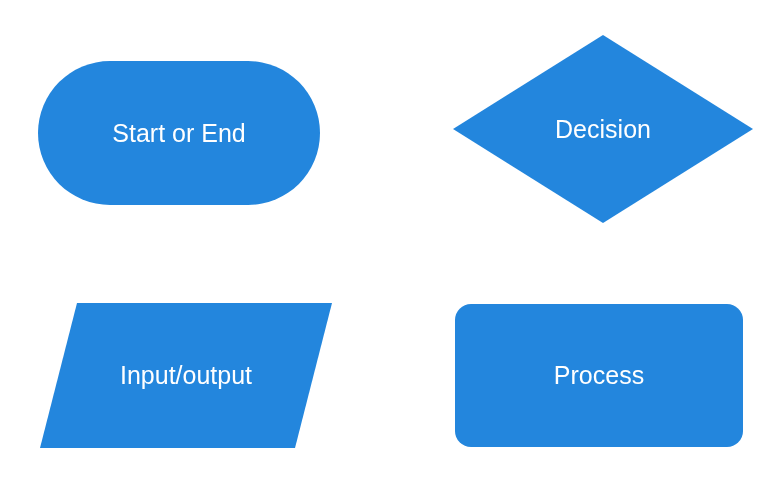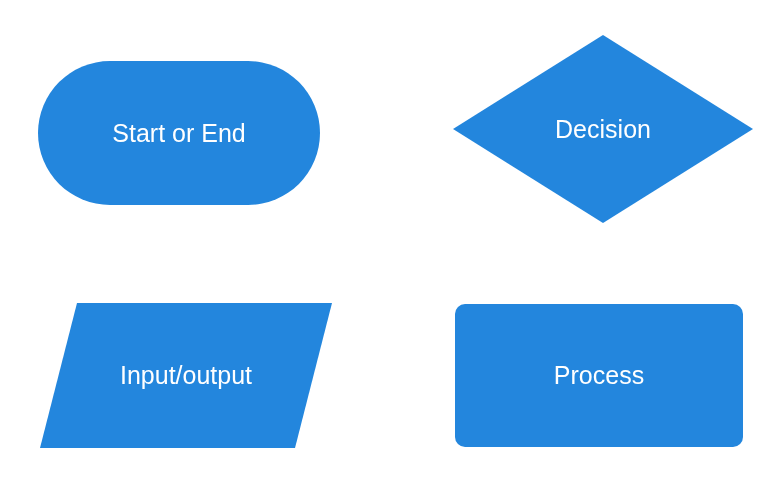--- a/index.html
+++ b/index.html
@@ -58,21 +58,21 @@
     top: 303px;
     width: 292px;
     height: 145px;
   }
   .process-rect {
     left: 455px;
     top: 304px;
     width: 288px;
     height: 143px;
     background: var(--accent, #2386DD);
-    border-radius: 10px;
+    border-radius: 16px;
   }
 </style>
 </head>
 <body>
 
 <div class="canvas">
 
   <div class="shape stadium">
     <div class="label">Start or End</div>
   </div>

